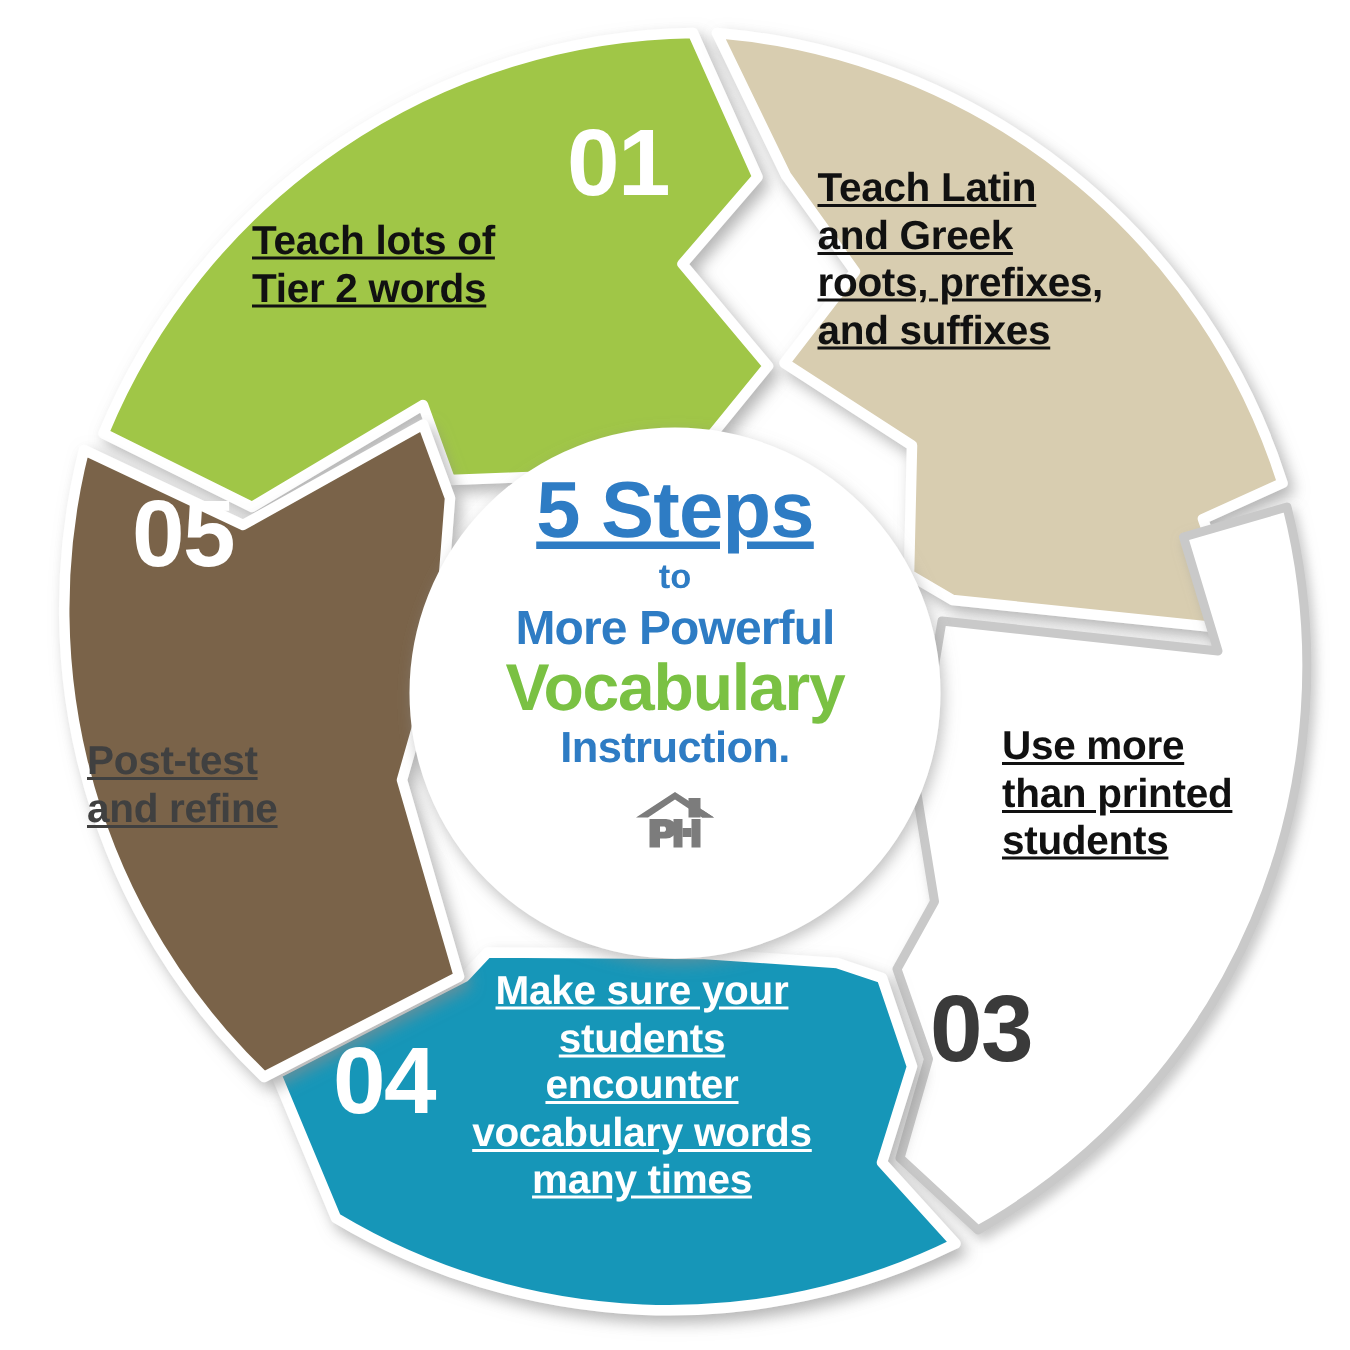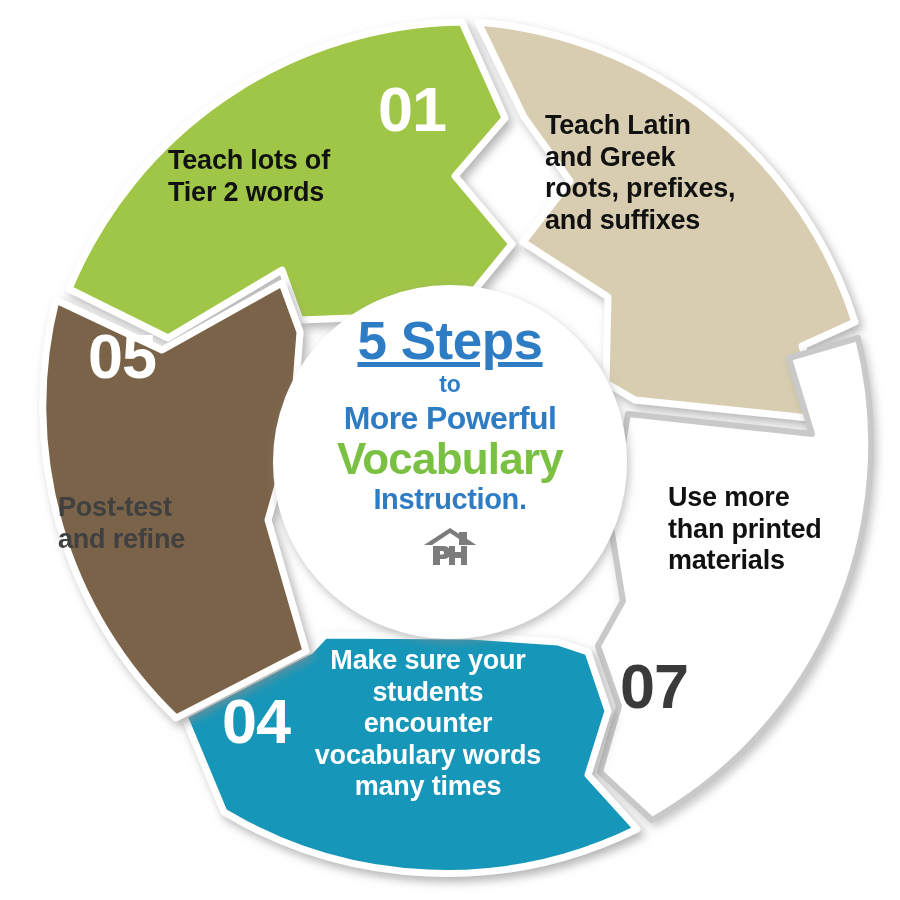--- a/index.html
+++ b/index.html
@@ -18,20 +18,21 @@
   
   .layer{position:absolute;left:0;top:0;width:900px;height:900px;pointer-events:none;}
   .layer > *{pointer-events:auto;}
 
   .seg-label{
     position:absolute;
     font-weight:bold;
     line-height:1.17;
     white-space:pre-line;
     letter-spacing:-0.2px;
+    text-decoration:underline;
   }
   .seg-num{
     position:absolute;
     font-weight:bold;
     line-height:1;
     letter-spacing:-1px;
   }
 
   
   #lbl-01{left:168px;top:145px;width:230px;font-size:27px;color:#111111;text-align:left;}
@@ -160,24 +161,24 @@
 
     <div class="seg-num" id="num-01">01</div>
     <div class="seg-label" id="lbl-01">Teach lots of
 Tier 2 words</div>
 
     <div class="seg-label" id="lbl-02">Teach Latin
 and Greek
 roots, prefixes,
 and suffixes</div>
 
-    <div class="seg-num" id="num-03">07</div>
+    <div class="seg-num" id="num-03">03</div>
     <div class="seg-label" id="lbl-03">Use more
 than printed
-materials</div>
+students</div>
 
     <div class="seg-num" id="num-04">04</div>
     <div class="seg-label" id="lbl-04">Make sure your
 students
 encounter
 vocabulary words
 many times</div>
 
     <div class="seg-num" id="num-05">05</div>
     <div class="seg-label" id="lbl-05">Post-test

